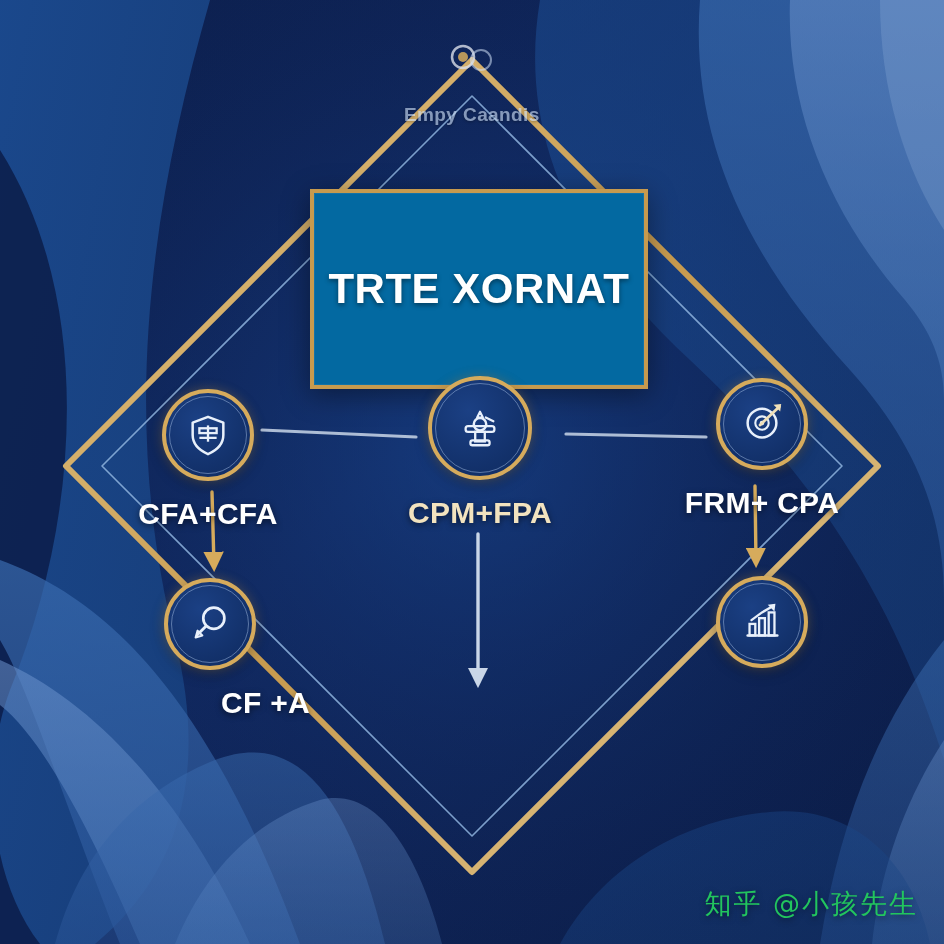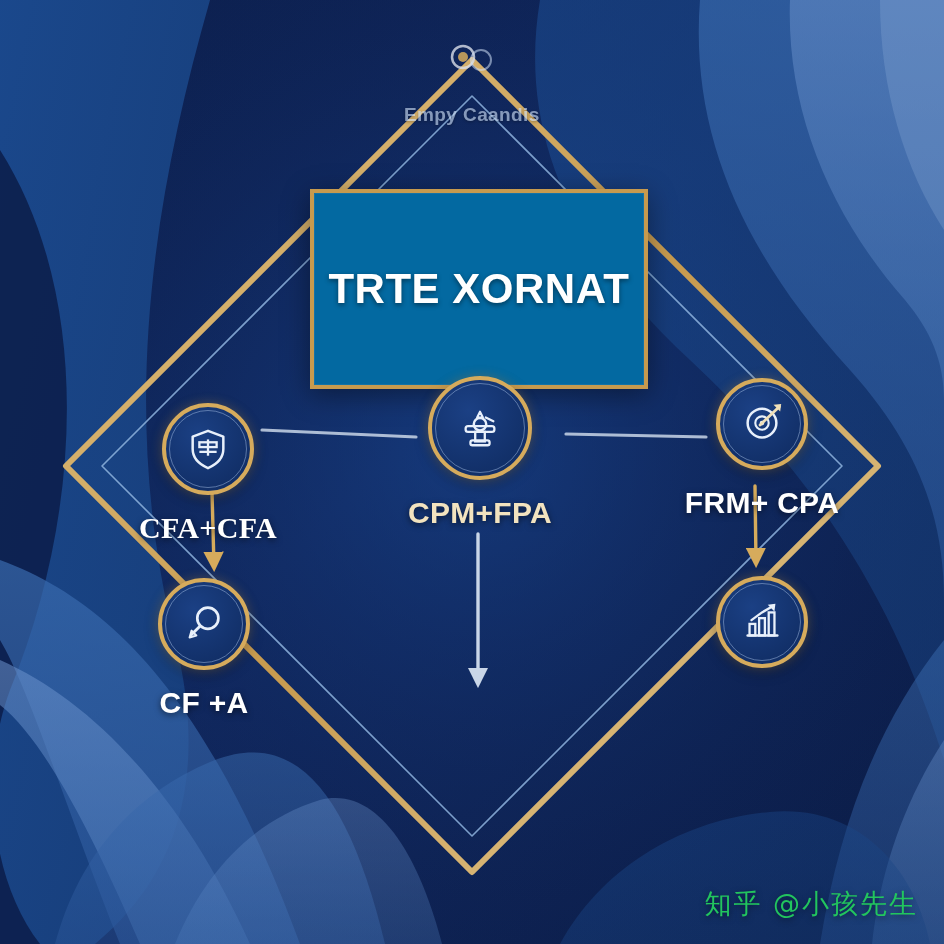--- a/index.html
+++ b/index.html
@@ -168,21 +168,21 @@
       <line x1="478" y1="534" x2="478" y2="682" stroke="#c9d6e8" stroke-width="3.4" marker-end="url(#mLight)" stroke-linecap="round"></line>
     </g>
   </svg>
 
   <div id="caption">Empy Caandis</div>
 
   <div id="title-plate">
     <div class="tline">TRTE XORNAT</div>
   </div>
 
-  <div class="node" style="left:208px;top:403px;font-family:Liberation Serif, serif;">
+  <div class="node" style="left:208px;top:389px;">
     <div class="ring">
       <svg viewBox="0 0 48 48">
         <path d="M24 5 L40 11 L40 24 C40 33 33 40 24 44 C15 40 8 33 8 24 L8 11 Z" fill="none" stroke="#e8f0fb" stroke-width="2.6" stroke-linejoin="round"></path>
         <rect x="15" y="17" width="18" height="5" fill="none" stroke="#e8f0fb" stroke-width="2.4"></rect>
         <line x1="15" y1="27" x2="33" y2="27" stroke="#e8f0fb" stroke-width="2.4"></line>
         <line x1="24" y1="14" x2="24" y2="31" stroke="#e8f0fb" stroke-width="2.4"></line>
       </svg>
     </div>
     <div class="node-label lbl-white">CFA+CFA</div>
   </div>
@@ -207,21 +207,21 @@
         <path d="M24 8 C32 8 39 15 39 23 C39 31 32 38 24 38 C16 38 9 31 9 23 C9 15 16 8 24 8 Z" fill="none" stroke="#e8f0fb" stroke-width="2.6"></path>
         <circle cx="24" cy="23" r="7" fill="none" stroke="#e8f0fb" stroke-width="2.2"></circle>
         <circle cx="24" cy="23" r="2.4" fill="#e8f0fb"></circle>
         <line x1="22" y1="25" x2="42" y2="6" stroke="#f0e0b8" stroke-width="3" stroke-linecap="round"></line>
         <path d="M36 4 L44 3 L43 11 Z" fill="#f0e0b8"></path>
       </svg>
     </div>
     <div class="node-label lbl-white">FRM+ CPA</div>
   </div>
 
-  <div class="node" style="left:204px;top:578px;">
+  <div class="node" style="left:210px;top:578px;text-align:right;">
     <div class="ring">
       <svg viewBox="0 0 48 48">
         <circle cx="28" cy="18" r="11" fill="none" stroke="#e8f0fb" stroke-width="2.8"></circle>
         <line x1="20" y1="26" x2="11" y2="35" stroke="#e8f0fb" stroke-width="3" stroke-linecap="round"></line>
         <path d="M11 31 L9 38 L16 36 Z" fill="none" stroke="#e8f0fb" stroke-width="2.2" stroke-linejoin="round"></path>
       </svg>
     </div>
     <div class="node-label lbl-white">CF +A</div>
   </div>
 

